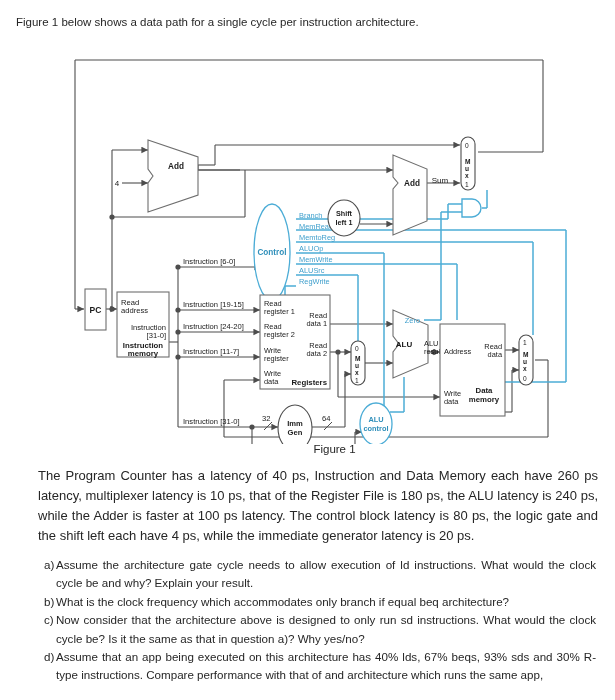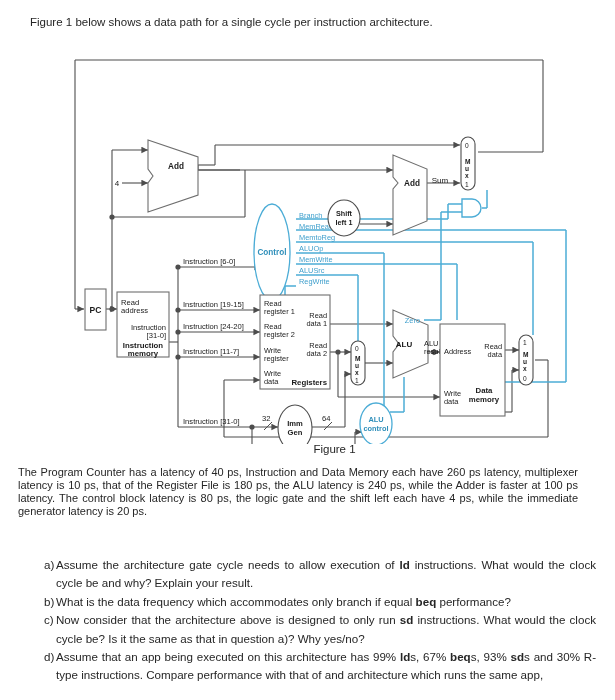--- a/index.html
+++ b/index.html
@@ -2,41 +2,41 @@
 <html><head>
 <meta charset="utf-8">
 <style>
   html,body{margin:0;padding:0;}
   body{
     width:615px;height:700px;background:#ffffff;
     font-family:"Liberation Sans",sans-serif;
     color:#1a1a1a;overflow:hidden;position:relative;
   }
   .intro{
-    position:absolute;left:30px;top:14px;width:560px;
+    position:absolute;left:16px;top:14px;width:560px;
     font-size:11.5px;line-height:16px;color:#262626;
   }
   .figure-wrap{position:absolute;left:0;top:52px;width:615px;height:390px;}
   .figure-wrap svg{display:block;}
   .caption{
     position:absolute;left:0;top:443px;width:615px;text-align:center;
     font-size:11.5px;color:#262626;margin-left:27px;
   }
   .para{
-    position:absolute;left:18px;top:466px;width:560px;
-    font-size:11px;line-height:13px;text-align:justify;color:#262626;
+    position:absolute;left:38px;top:466px;width:560px;
+    font-size:13px;line-height:20px;text-align:justify;color:#262626;
   }
   .qlist{
     position:absolute;left:30px;top:556px;width:566px;
     font-size:11.6px;line-height:18.4px;color:#262626;
   }
   .qrow{display:flex;align-items:flex-start;margin-bottom:0px;}
   .qmark{width:26px;flex:0 0 26px;text-align:left;padding-left:14px;box-sizing:border-box;}
   .qtext{flex:1 1 auto;text-align:justify;}
-  b{font-weight:bold;}
+  b{font-weight:normal;}
 </style>
 </head>
 <body>
 
 <div class="intro">Figure 1 below shows a data path for a single cycle per instruction architecture.</div>
 
 <div class="figure-wrap">
 <svg width="615" height="392" viewBox="0 0 615 392" xmlns="http://www.w3.org/2000/svg">
   <defs>
     <marker id="ah" markerWidth="7" markerHeight="7" refX="6" refY="3" orient="auto">
@@ -302,23 +302,23 @@
 
 <div class="para">The Program Counter has a latency of 40 ps, Instruction and Data Memory each have 260 ps latency, multiplexer latency is 10 ps, that of the Register File is 180 ps, the ALU latency is 240 ps, while the Adder is faster at 100 ps latency. The control block latency is 80 ps, the logic gate and the shift left each have 4 ps, while the immediate generator latency is 20 ps.</div>
 
 <div class="qlist">
   <div class="qrow">
     <div class="qmark">a)</div>
     <div class="qtext"><span>Assume the architecture gate cycle needs to allow execution of </span><b>ld</b><span> instructions. What would the clock cycle be and why? Explain your result.</span></div>
   </div>
   <div class="qrow">
     <div class="qmark">b)</div>
-    <div class="qtext"><span>What is the data frequency which accommodates only branch if equal </span><b>beq</b><span> performance?</span></div>
+    <div class="qtext"><span>What is the clock frequency which accommodates only branch if equal </span><b>beq</b><span> architecture?</span></div>
   </div>
   <div class="qrow">
     <div class="qmark">c)</div>
     <div class="qtext"><span>Now consider that the architecture above is designed to only run </span><b>sd</b><span> instructions. What would the clock cycle be? Is it the same as that in question a)? Why yes/no?</span></div>
   </div>
   <div class="qrow">
     <div class="qmark">d)</div>
-    <div class="qtext"><span>Assume that an app being executed on this architecture has 99% </span><b>ld</b><span>s, 67% </span><b>beq</b><span>s, 93% </span><b>sd</b><span>s and 30% R-type instructions.  Compare performance with that of and architecture which runs the same app,</span></div>
+    <div class="qtext"><span>Assume that an app being executed on this architecture has 40% </span><b>ld</b><span>s, 67% </span><b>beq</b><span>s, 93% </span><b>sd</b><span>s and 30% R-type instructions.  Compare performance with that of and architecture which runs the same app,</span></div>
   </div>
 </div>
 
 </body></html>

